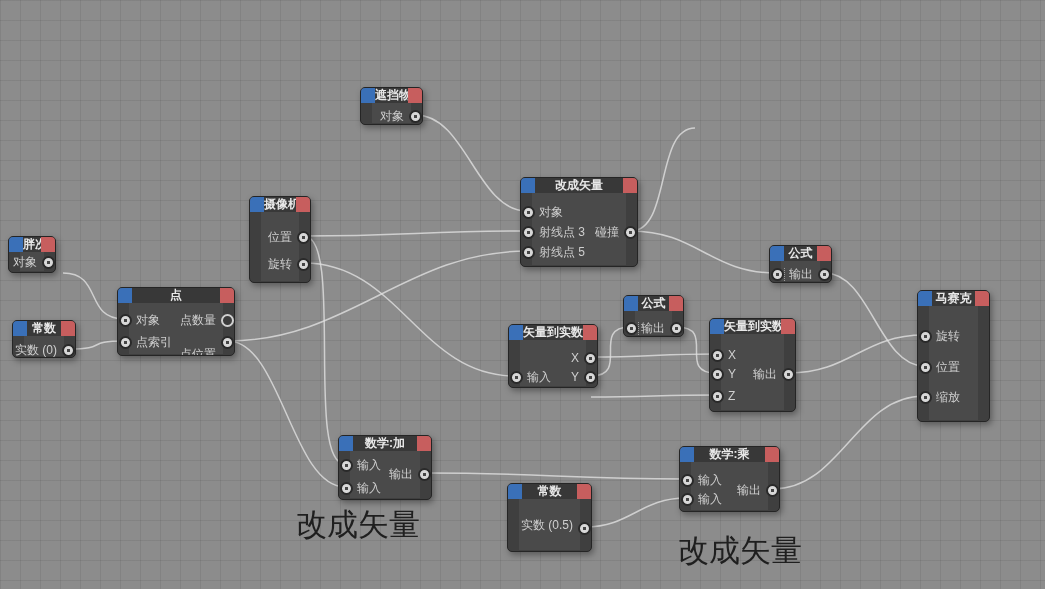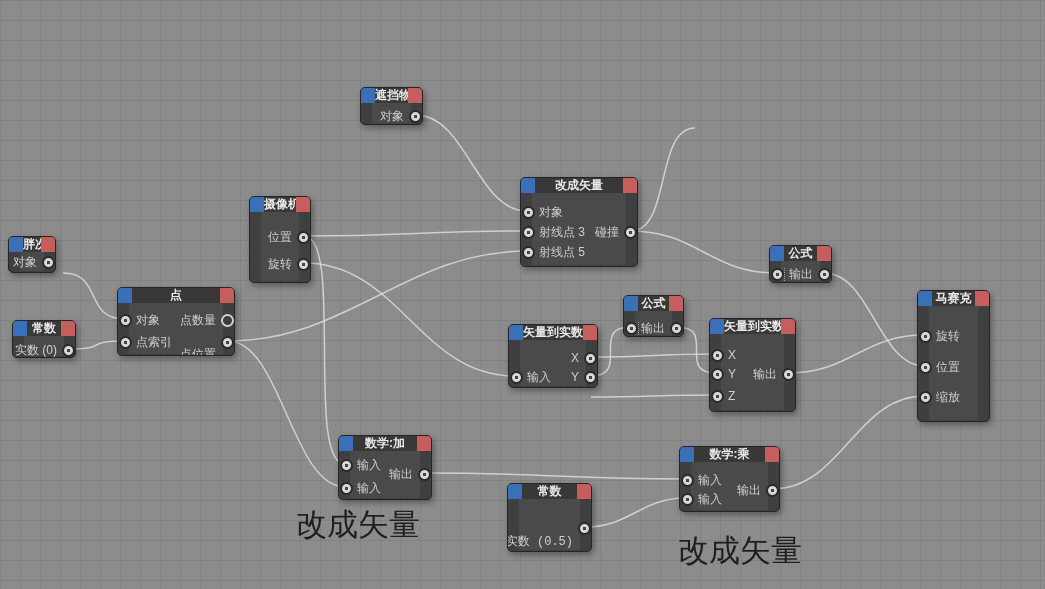--- a/index.html
+++ b/index.html
@@ -241,21 +241,21 @@
       <span class="plabel rgt" style="top: 30px;">输出</span>
     </div>
     <div class="node" style="left: 507px; top: 483px; width: 85px; height: 69px;">
       <div class="panel"></div>
       <div class="titlebar">
         <span class="corner blue"></span>
         <span class="corner red"></span>
         <span class="title">常数</span>
       </div>
       <span class="port" style="top: 37.5px; right: 0.5px;"></span>
-      <span class="plabel rgt" style="top: 50px; font-family: Liberation Mono, monospace;">实数 (0.5)</span>
+      <span class="plabel rgt" style="top: 33px;">实数 (0.5)</span>
     </div>
     <div class="node" style="left: 679px; top: 446px; width: 101px; height: 66px; padding-left: 20px;">
       <div class="panel"></div>
       <div class="titlebar">
         <span class="corner blue"></span>
         <span class="corner red"></span>
         <span class="title">数学:乘</span>
       </div>
       <span class="port" style="top: 26.5px; left: 0.5px;"></span>
       <span class="plabel lft" style="top: 25px;">输入</span>

